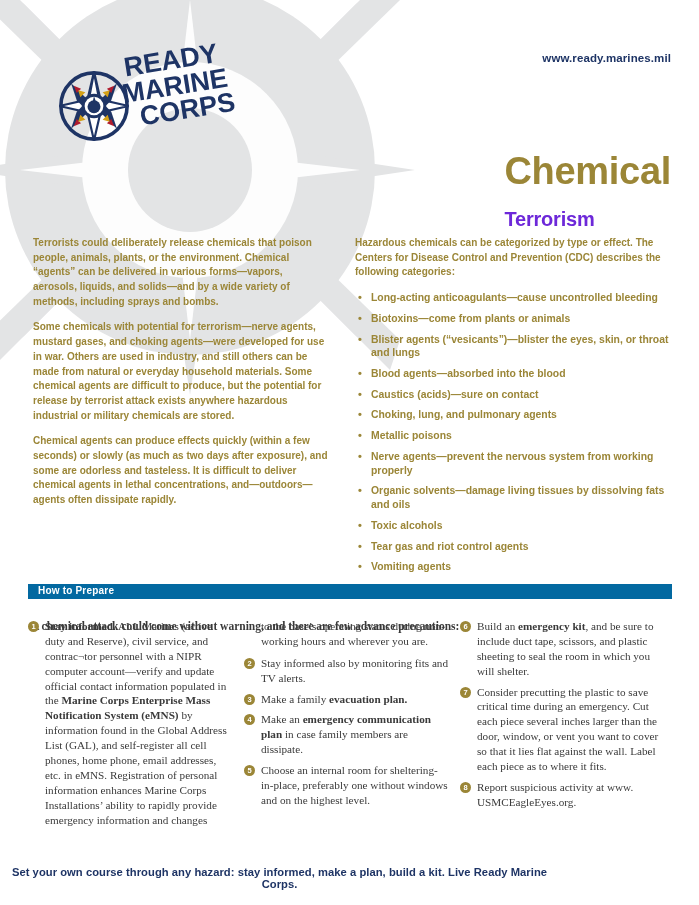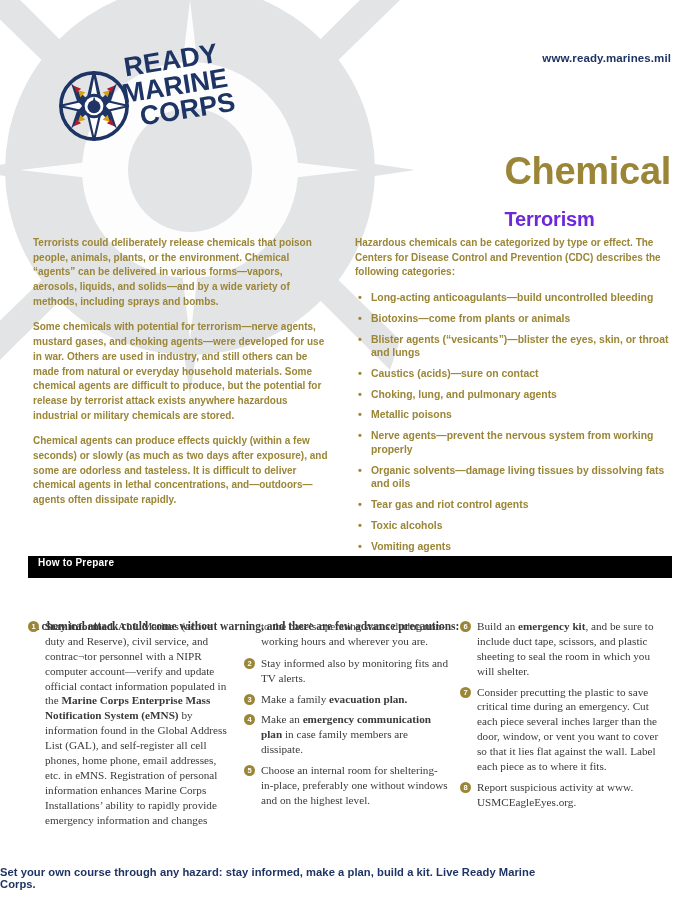--- a/index.html
+++ b/index.html
@@ -148,24 +148,24 @@
     left: 3px;
     top: -1px;
     font-size: 11px;
     color: #9b8637;
   }
 
   
   #prepare-bar {
     position: absolute;
     left: 28px;
-    top: 556px;
+    top: 584px;
     width: 644px;
-    height: 22px;
-    background: #000000;
+    height: 15px;
+    background: #0369a1;
     z-index: 2;
   }
   #prepare-bar-label {
     position: absolute;
     left: 10px;
     top: 1px;
     font-size: 10px;
     font-weight: bold;
     color: #ffffff;
     letter-spacing: 0.2px;
@@ -228,21 +228,21 @@
     text-align: center;
   }
   .prep-item b { font-weight: bold; }
 
   
   #footer {
     position: absolute;
     left: 0;
     top: 866px;
     width: 559px;
-    text-align: left;
+    text-align: center;
     font-size: 11.2px;
     font-weight: bold;
     color: #1e3465;
     z-index: 2;
     letter-spacing: 0.05px;
   }
 </style>
 </head>
 <body>
 
@@ -321,30 +321,31 @@
 
 <div id="intro">
   <div id="intro-left">
     <p class="gold-para">Terrorists could deliberately release chemicals that poison people, animals, plants, or the environment. Chemical “agents” can be delivered in various forms—vapors, aerosols, liquids, and solids—and by a wide variety of methods, including sprays and bombs.</p>
     <p class="gold-para">Some chemicals with potential for terrorism—nerve agents, mustard gases, and choking agents—were developed for use in war. Others are used in industry, and still others can be made from natural or everyday household materials. Some chemical agents are difficult to produce, but the potential for release by terrorist attack exists anywhere hazardous industrial or military chemicals are stored.</p>
     <p class="gold-para">Chemical agents can produce effects quickly (within a few seconds) or slowly (as much as two days after exposure), and some are odorless and tasteless. It is difficult to deliver chemical agents in lethal concentrations, and—outdoors—agents often dissipate rapidly.</p>
   </div>
   <div id="intro-right">
     <p class="gold-para">Hazardous chemicals can be categorized by type or effect. The Centers for Disease Control and Prevention (CDC) describes the following categories:</p>
     <ul class="gold-list" id="category-list">
-        <li>Long-acting anticoagulants—build uncontrolled bleeding</li>
+        <li>Long-acting anticoagulants—cause uncontrolled bleeding</li>
         <li>Biotoxins—come from plants or animals</li>
         <li>Blister agents (“vesicants”)—blister the eyes, skin, or throat and lungs</li>
+        <li>Blood agents—absorbed into the blood</li>
         <li>Caustics (acids)—sure on contact</li>
         <li>Choking, lung, and pulmonary agents</li>
         <li>Metallic poisons</li>
         <li>Nerve agents—prevent the nervous system from working properly</li>
         <li>Organic solvents—damage living tissues by dissolving fats and oils</li>
+        <li>Toxic alcohols</li>
         <li>Tear gas and riot control agents</li>
-        <li>Toxic alcohols</li>
         <li>Vomiting agents</li>
       </ul>
   </div>
 </div>
 
 <div id="prepare-bar">
   <div id="prepare-bar-label">How to Prepare</div>
 </div>
 
 <div id="prepare-intro">A chemical attack could come without warning, and there are few advance precautions:</div>

